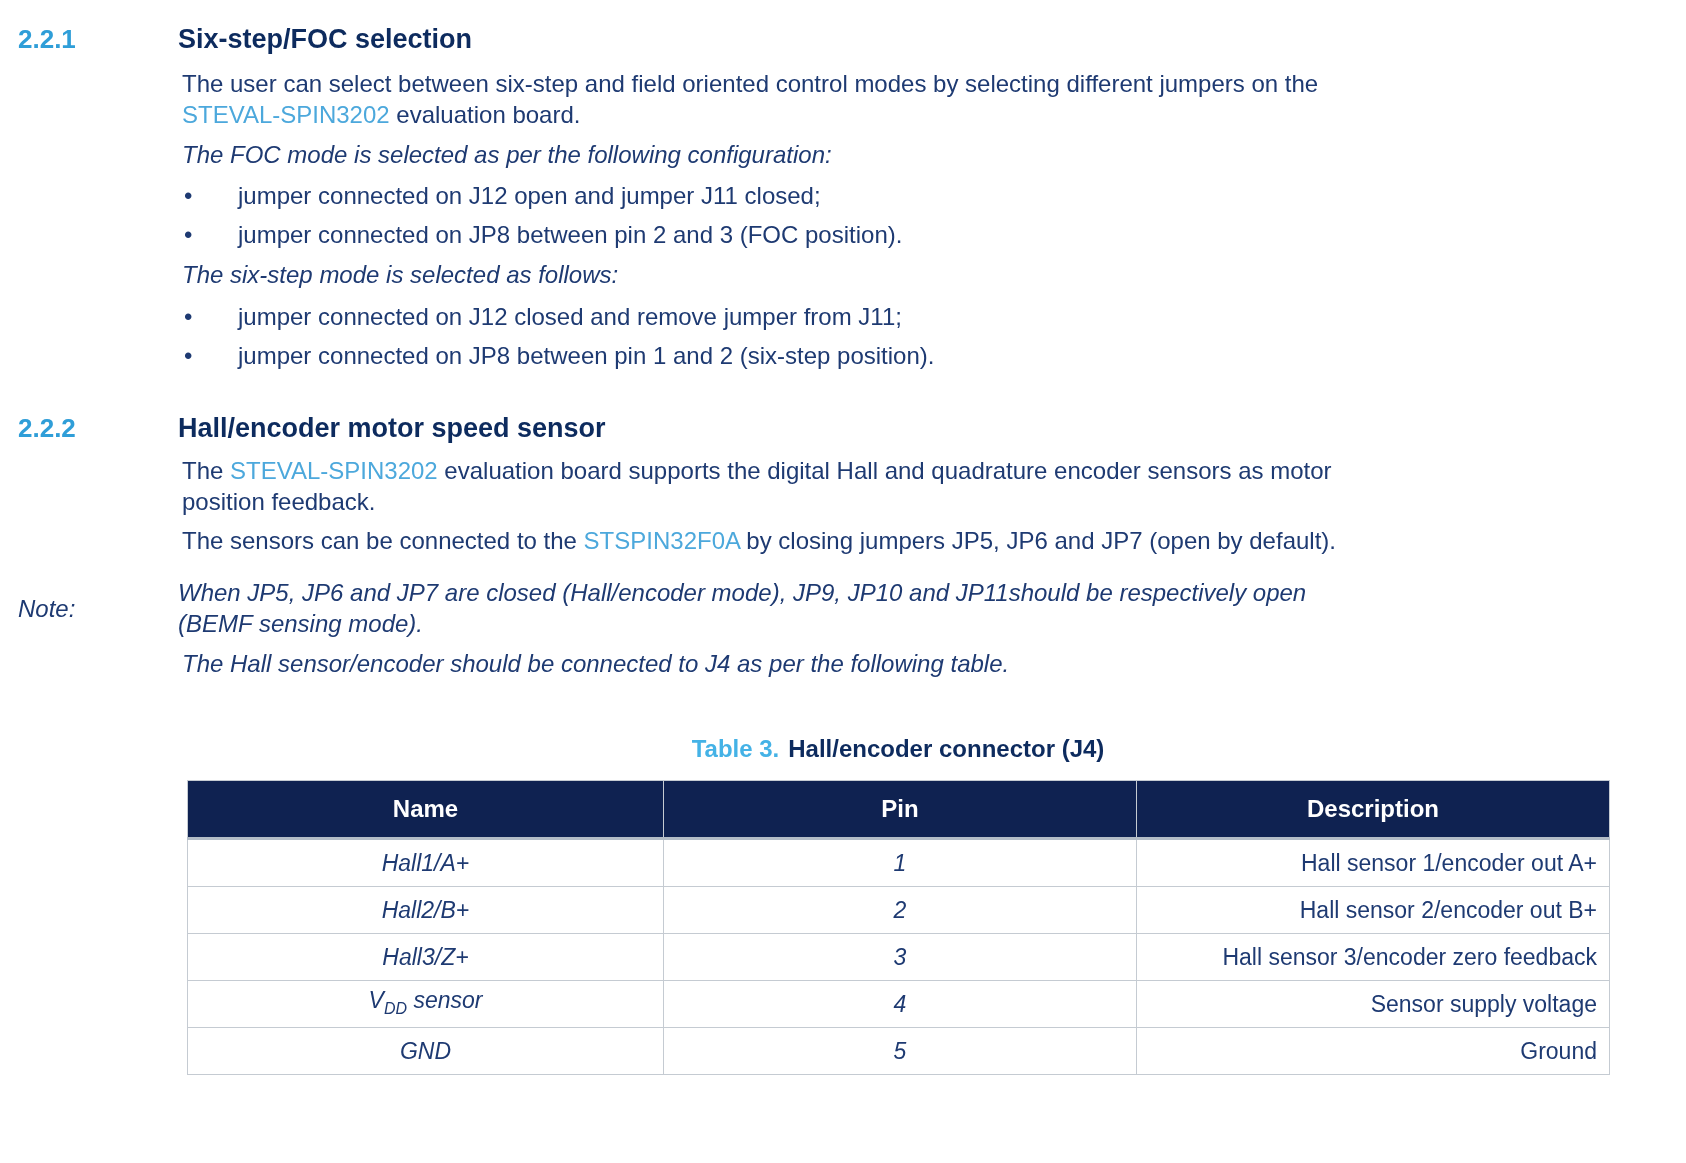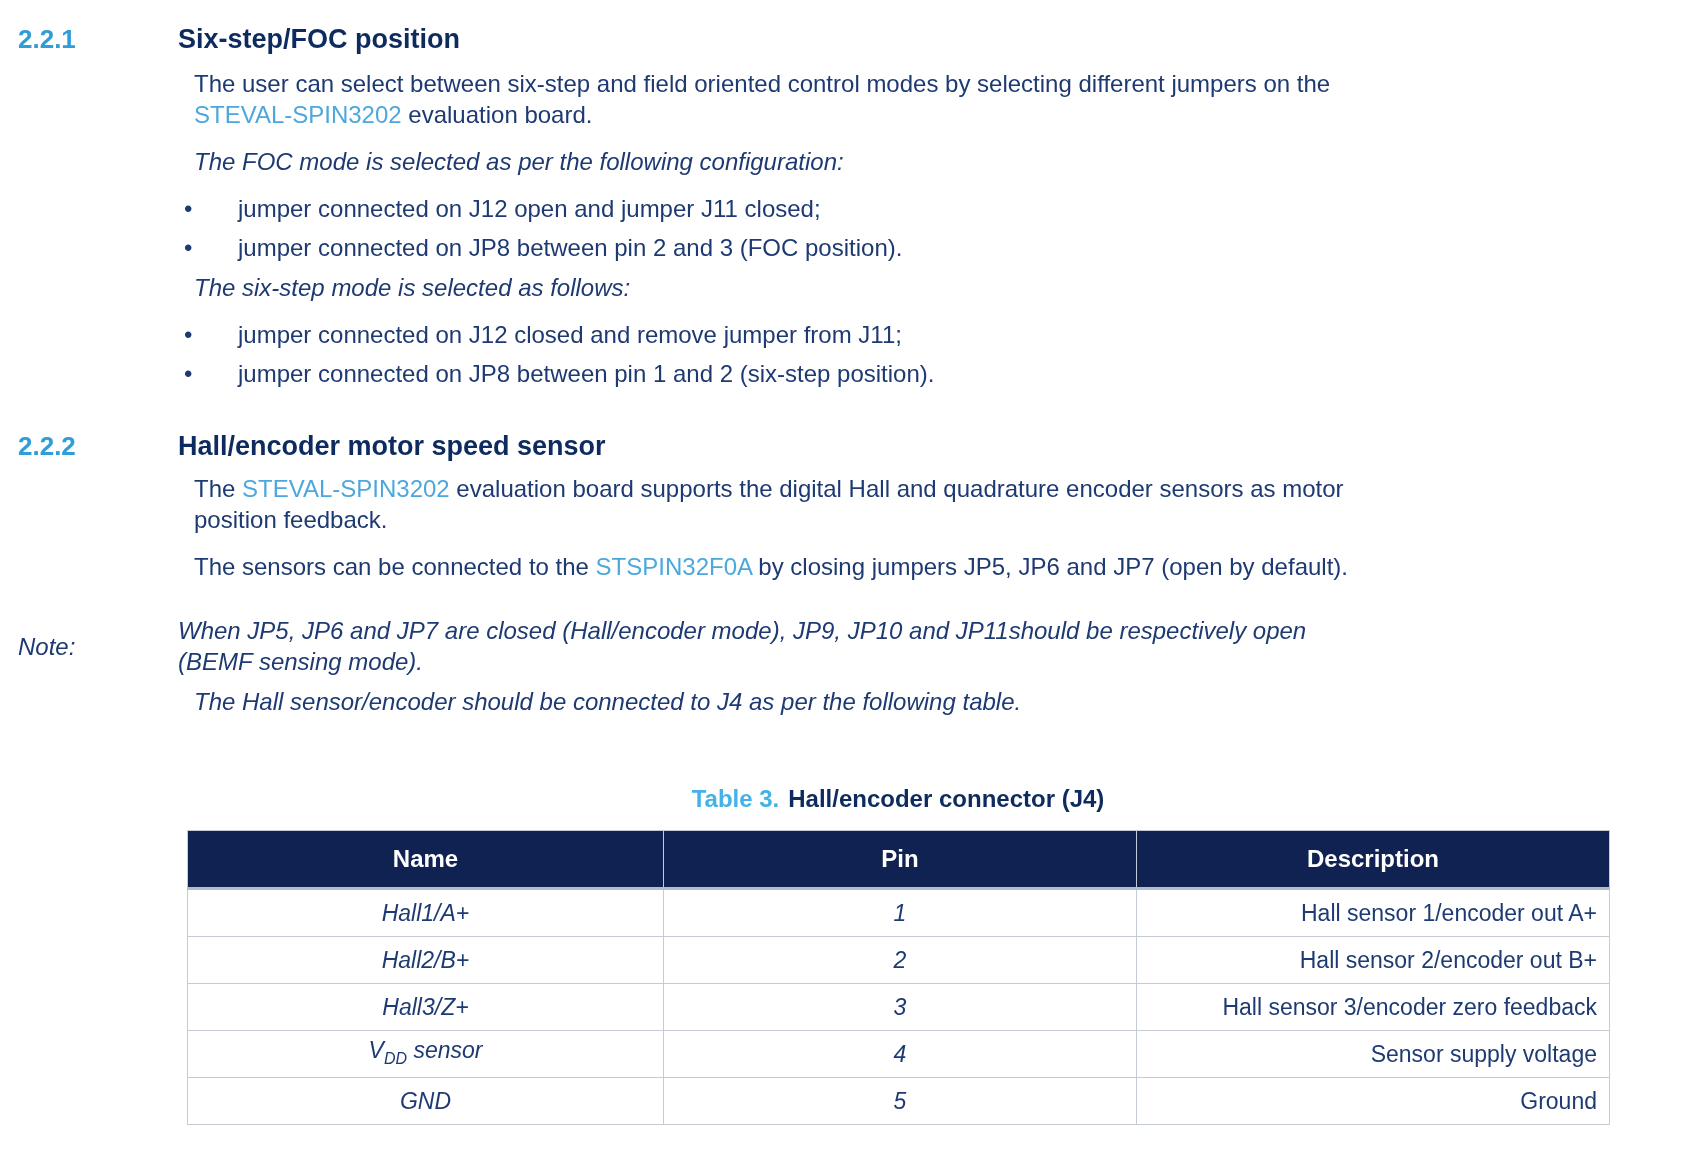--- a/index.html
+++ b/index.html
@@ -16,21 +16,21 @@
   .content { flex: 1 1 auto; max-width: 1500px; }
 
   .sec-num {
     font-size: 26px; font-weight: bold; line-height: 34px;
     color: var(--accent, #2F9ED8);
   }
   .sec-title {
     margin: 0; font-size: 27px; font-weight: bold; line-height: 34px;
     color: var(--heading, #0D2B5E);
   }
-  p { margin: 16px; font-size: 24px; line-height: 31px; }
+  p { margin: 4px; font-size: 24px; line-height: 31px; }
   .mt0  { margin-top: 0; }
   .mt8  { margin-top: 8px; }
   .mt9  { margin-top: 9px; font-style: italic; }
   .mt10 { margin-top: 10px; }
   .mt11 { margin-top: 11px; }
   .mt12 { margin-top: 12px; }
   .mt16 { margin-top: 16px; }
   .mt17 { margin-top: 17px; align-items: center; }
   .mt40 { margin-top: 40px; }
   .mt50 { margin-top: 50px; }
@@ -74,21 +74,21 @@
   sub.vdd { font-size: 16px; }
 </style>
 </head>
 <body>
 
 <div class="page">
 
   <section>
     <div class="row">
       <div class="gutter sec-num">2.2.1</div>
-      <h2 class="sec-title">Six-step/FOC position</h2>
+      <h2 class="sec-title">Six-step/FOC selection</h2>
     </div>
     <div class="row mt12">
       <div class="gutter"></div>
       <div class="content">
         <p class="mt0"><span>The user can select between six-step and field oriented control modes by selecting different jumpers on the</span><br><a class="link">STEVAL-SPIN3202</a><span> evaluation board.</span></p>
         <p class="mt9">The FOC mode is selected as per the following configuration:</p>
         <div class="bullet mt10">
           <span class="dot">•</span>
           <span>jumper connected on J12 open and jumper J11 closed;</span>
         </div>

